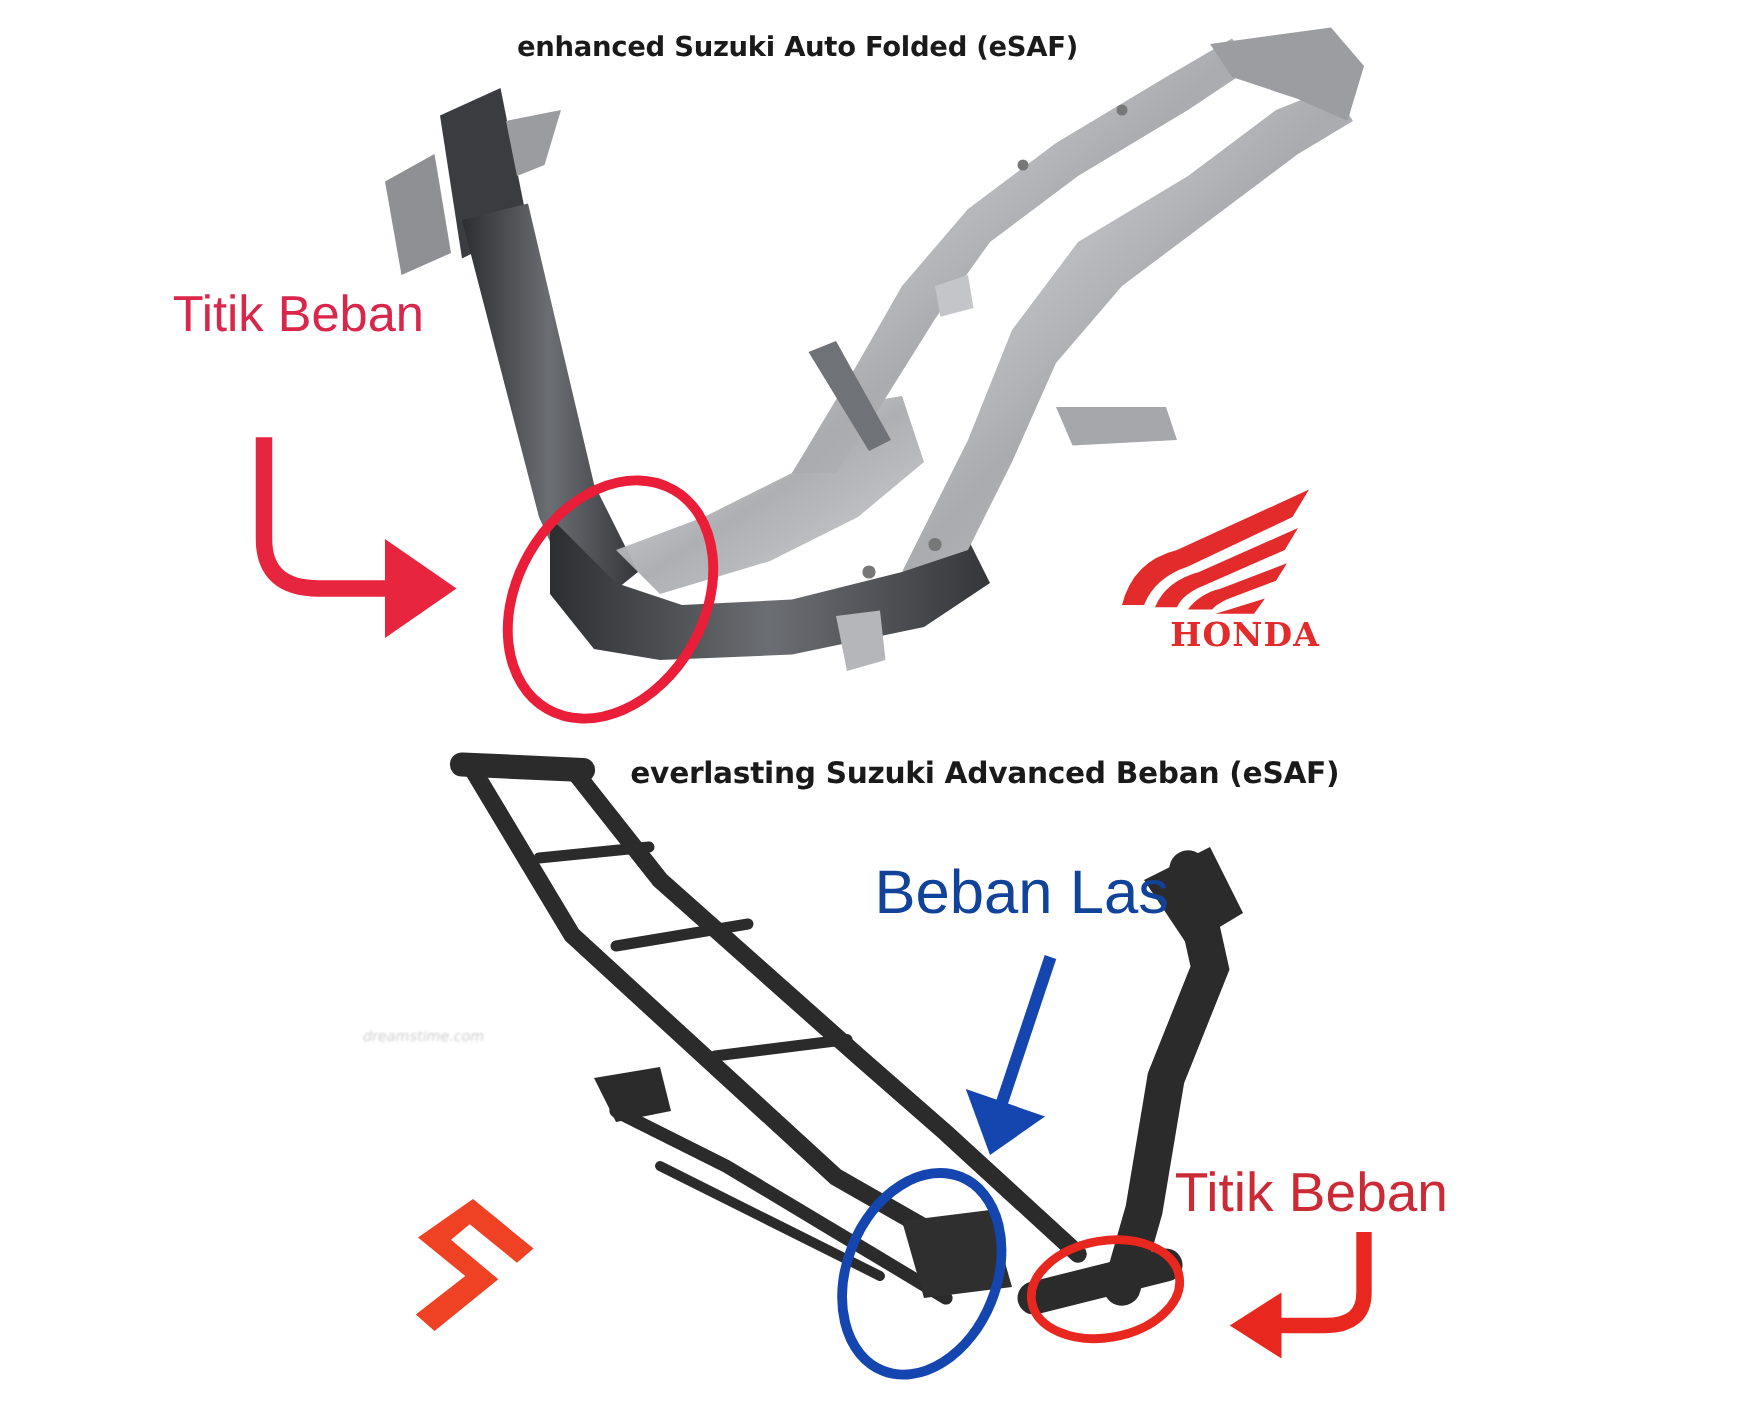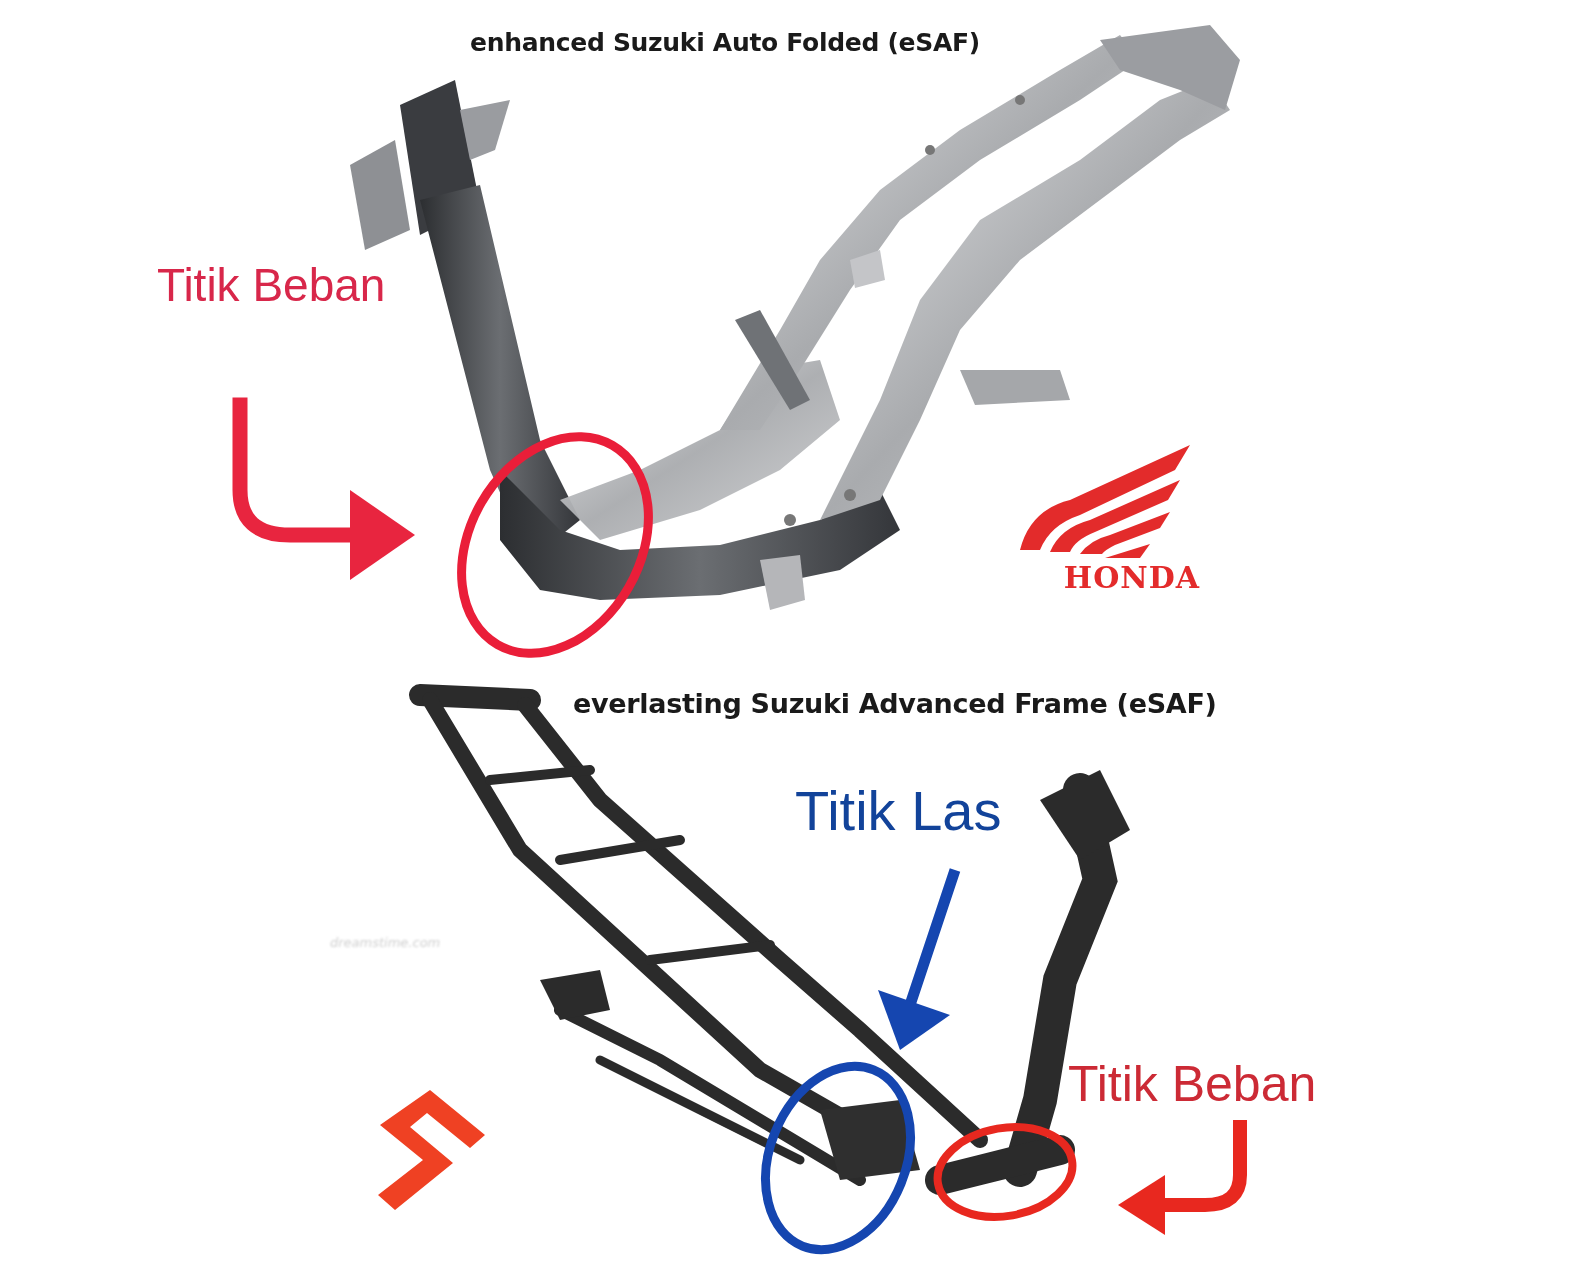--- a/index.html
+++ b/index.html
@@ -93,36 +93,36 @@
 
   <ellipse cx="1005" cy="1172" rx="68" ry="44" transform="rotate(-10 1005 1172)" stroke="#e8281f" stroke-width="8" fill="none"></ellipse>
 
   <g>
     <path d="M1240 1120 L1240 1175 Q1240 1205 1205 1205 L1150 1205" stroke="#e8281f" stroke-width="14" fill="none"></path>
     <path d="M1165 1175 L1118 1205 L1165 1235 Z" fill="#e8281f"></path>
   </g>
 </svg>
 
 <div class="abs title" style="left:470px; top:28px; font-size:25px;">enhanced Suzuki Auto Folded (eSAF)</div>
-<div class="abs title" style="left:573px; top:688px; font-size:27px;">everlasting Suzuki Advanced Frame (eSAF)</div>
+<div class="abs title" style="left:573px; top:688px; font-size:27px;">everlasting Suzuki Advanced Beban (eSAF)</div>
 
 <div class="abs label" style="left:165px; top:255px; font-size:46px; color:#d8274a; line-height:60px;">
   <div style="margin-left:-8px;">Titik Beban</div>
 </div>
 
 <div class="abs" style="left:1010px; top:440px; width:190px; height:160px;">
   <svg width="190" height="130" viewBox="0 0 190 130">
     <path d="M10 110 Q20 70 60 60 L180 5 L165 30 L70 75 Q40 85 30 110 Z" fill="#e32b2b"></path>
     <path d="M40 112 Q50 88 80 80 L170 40 L158 60 L85 92 Q65 100 60 112 Z" fill="#e32b2b"></path>
     <path d="M70 114 Q80 100 100 95 L160 72 L150 88 L105 105 Q95 110 92 114 Z" fill="#e32b2b"></path>
     <path d="M95 118 L140 104 L130 118 Z" fill="#e32b2b"></path>
   </svg>
   <div class="abs" style="left:0; top:120px; width:190px; text-align:right; font-family:'DejaVu Serif', serif; font-weight:bold; font-size:30px; color:#e32b2b; letter-spacing:1px;">HONDA</div>
 </div>
 
-<div class="abs label" style="left:795px; top:778px; font-size:56px; color:#12439a;">Titik Las</div>
+<div class="abs label" style="left:795px; top:778px; font-size:56px; color:#12439a;">Beban Las</div>
 <div class="abs label" style="left:1068px; top:1055px; font-size:50px; color:#cc2a35;">Titik Beban</div>
 
 <div class="abs" style="left:330px; top:935px; font-size:13px; color:#cfcfcf; font-style:italic; filter:blur(1px);">dreamstime.com</div>
 
 <svg class="abs" style="left:375px; top:1085px;" width="120" height="130" viewBox="0 0 120 130">
   <path d="M55 5 L110 50 L95 63 L52 28 L35 42 L78 78 L20 125 L3 110 L48 75 L5 40 Z" fill="#ef4123"></path>
 </svg>
 
 </body></html>

